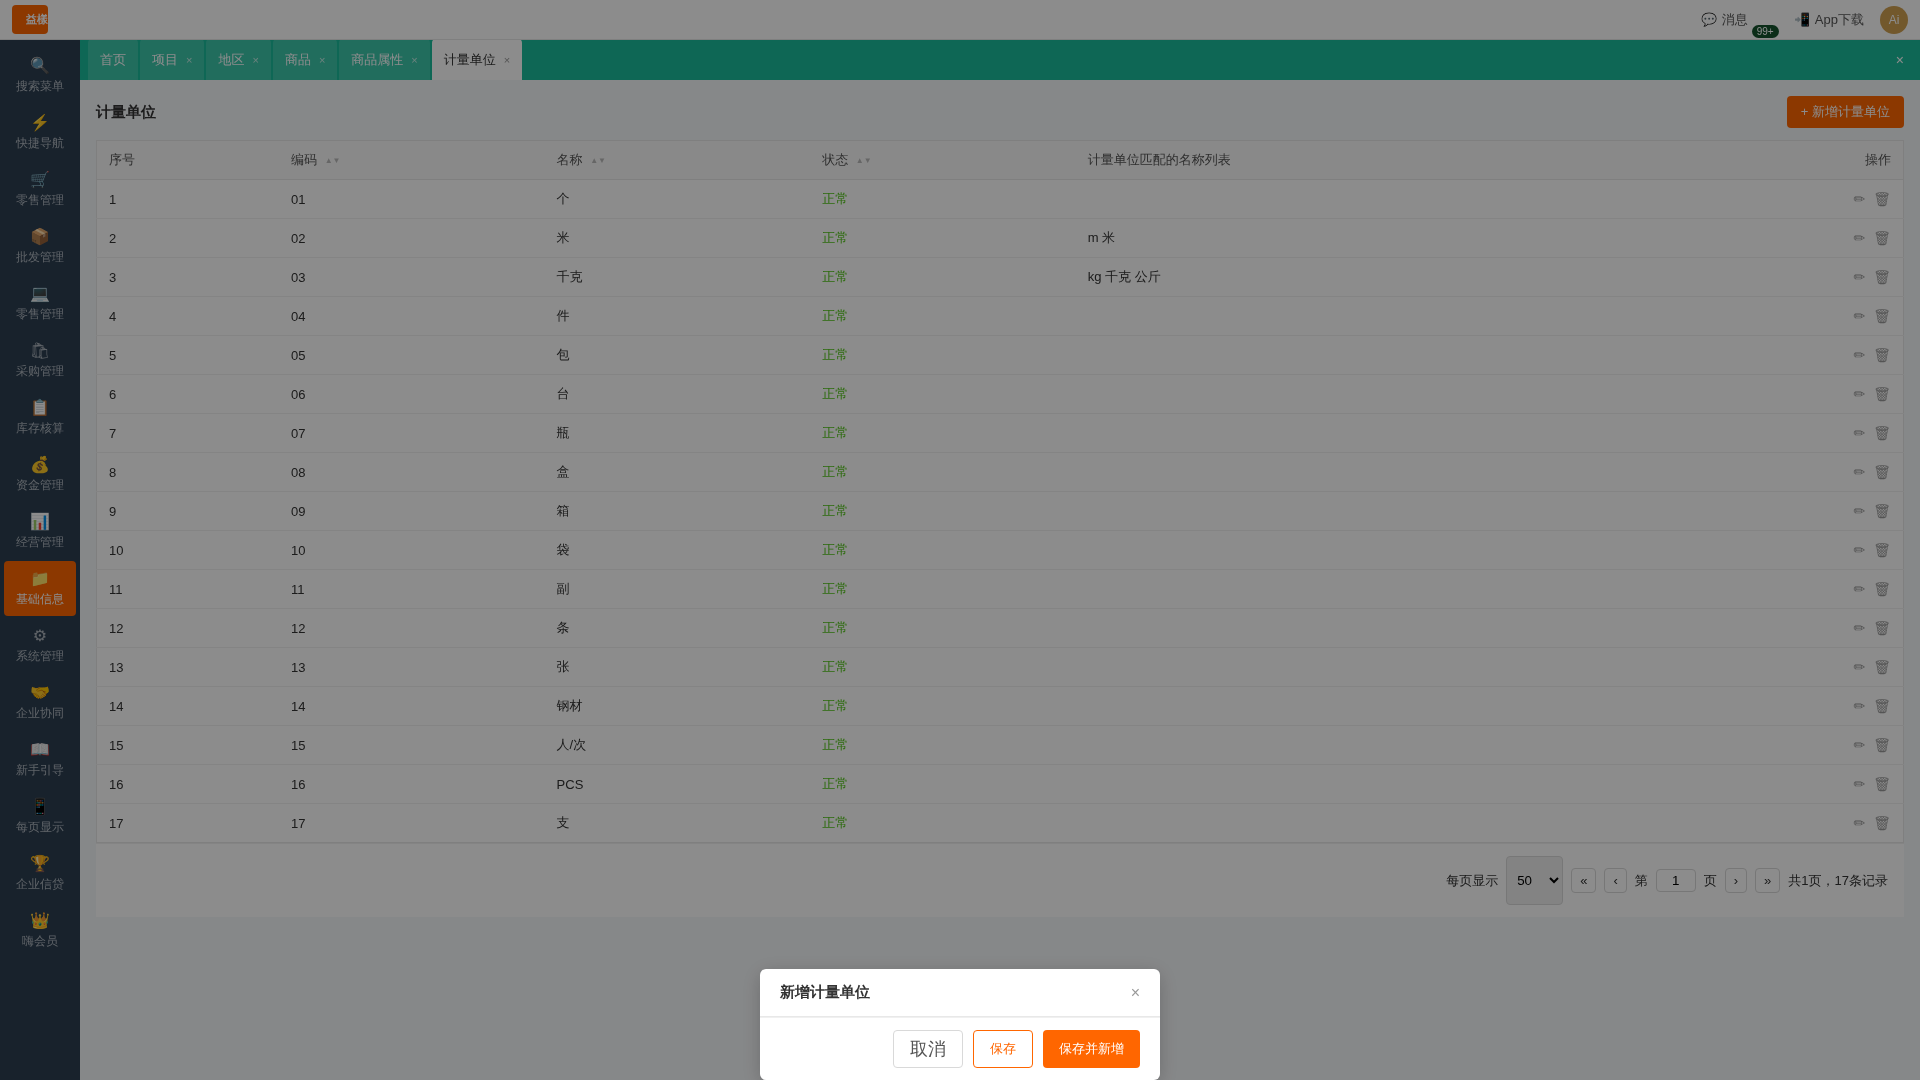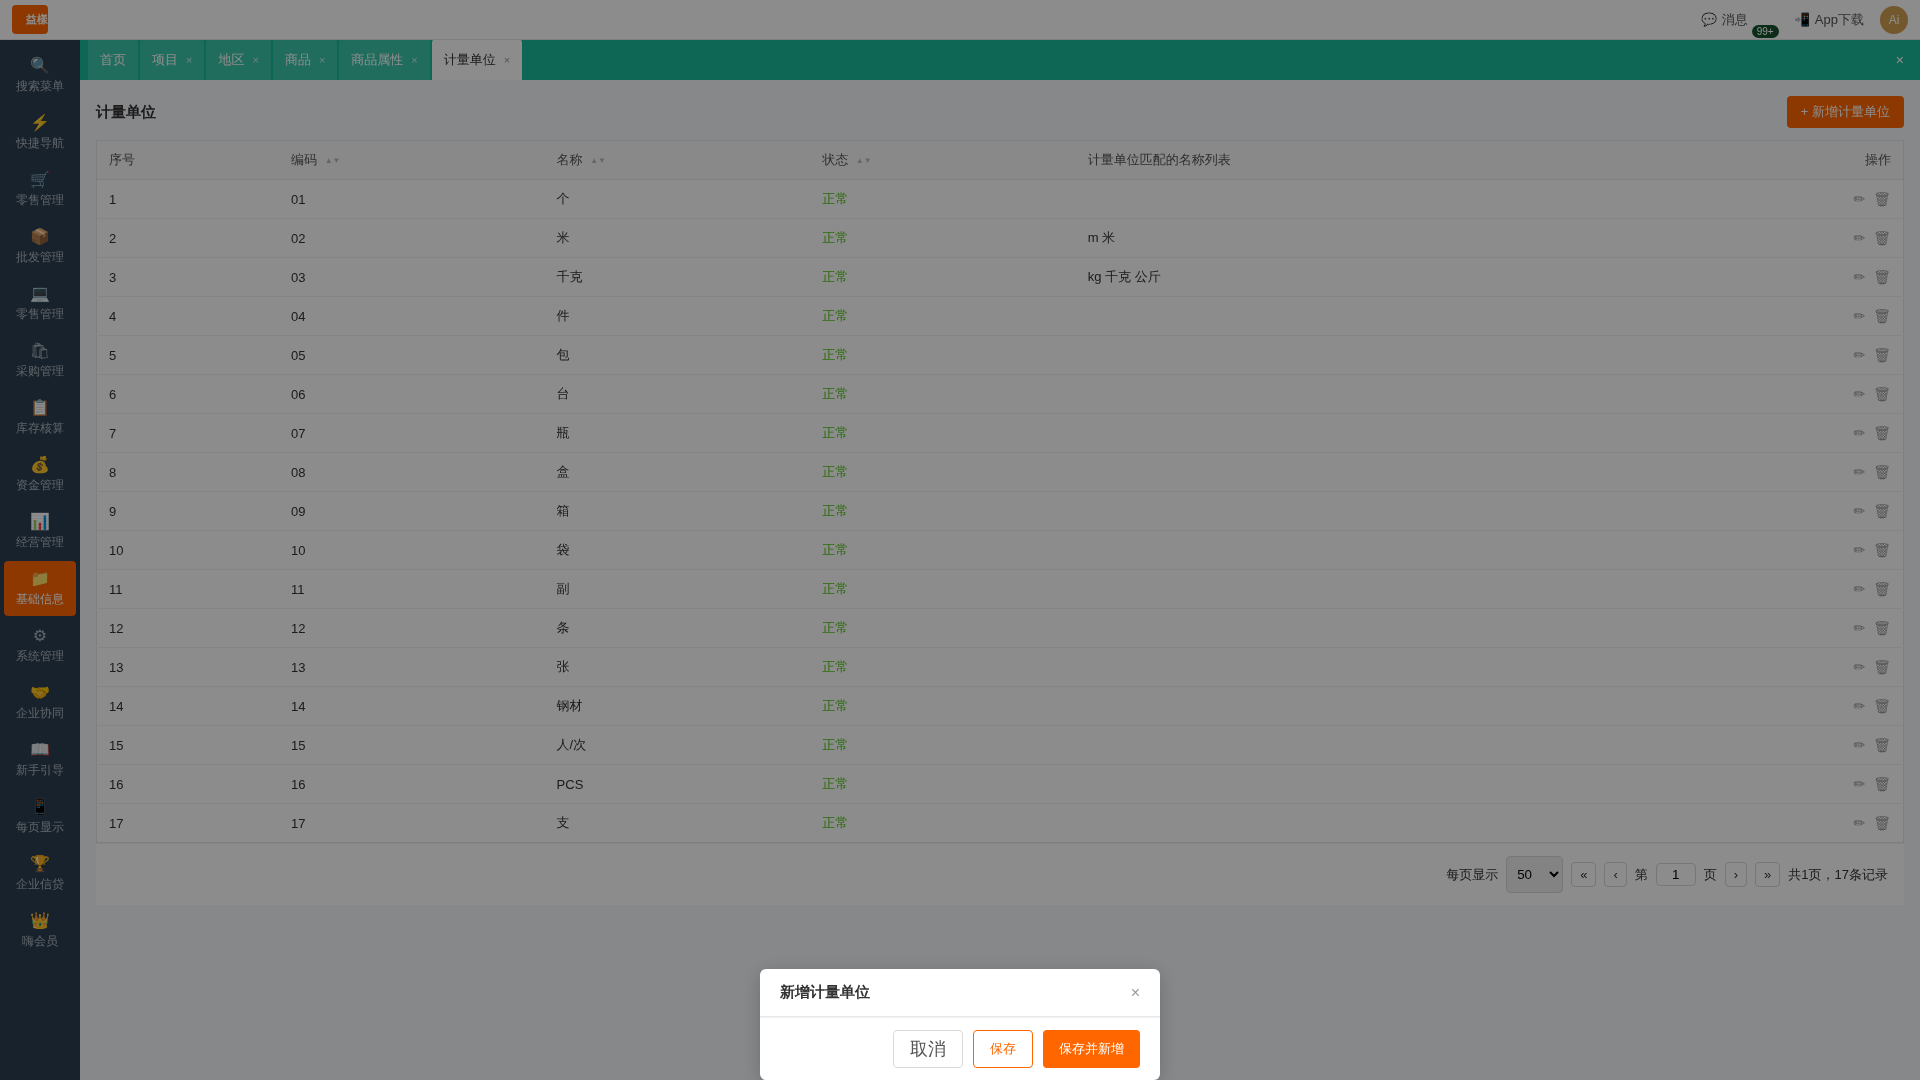--- a/index.html
+++ b/index.html
@@ -48,21 +48,21 @@
     .data-table td { padding: 10px 12px; border-bottom: 1px solid #f0f0f0; color: #333; font-size: 13px; }
     .data-table tr:last-child td { border-bottom: none; }
     .status-normal { color: #52c41a; }
     .action-icons { display: flex; gap: 8px; justify-content: flex-end; }
     .action-icon { color: #999; cursor: pointer; font-size: 14px; }
 
     
     .pagination { display: flex; align-items: center; justify-content: flex-end; padding: 12px 16px; gap: 8px; background: #fff; border-top: 1px solid #f0f0f0; }
     .page-btn { padding: 4px 8px; border: 1px solid #d9d9d9; border-radius: 4px; cursor: pointer; background: #fff; color: #333; font-size: 13px; }
     .page-input { width: 40px; text-align: center; border: 1px solid #d9d9d9; border-radius: 4px; padding: 3px; }
-    .page-select { border: 1px solid #d9d9d9; border-radius: 4px; padding: 9px 6px; }
+    .page-select { border: 1px solid #d9d9d9; border-radius: 4px; padding: 15px 6px; }
 
     
     .overlay { position: fixed; top: 0; left: 0; width: 100%; height: 100%; background: rgba(0,0,0,0.45); z-index: 100; display: flex; align-items: flex-end; justify-content: center; }
 
     
     .modal { background: #fff; border-radius: 6px; width: 400px; box-shadow: 0 4px 20px rgba(0,0,0,0.2); overflow: hidden; }
     .modal-header { display: flex; align-items: center; justify-content: space-between; padding: 14px 20px; border-bottom: 1px solid #e8e8e8; }
     .modal-title { font-size: 15px; font-weight: 600; color: #333; }
     .modal-close { cursor: pointer; color: #999; font-size: 16px; }
     .modal-body { padding: 24px 20px; }

